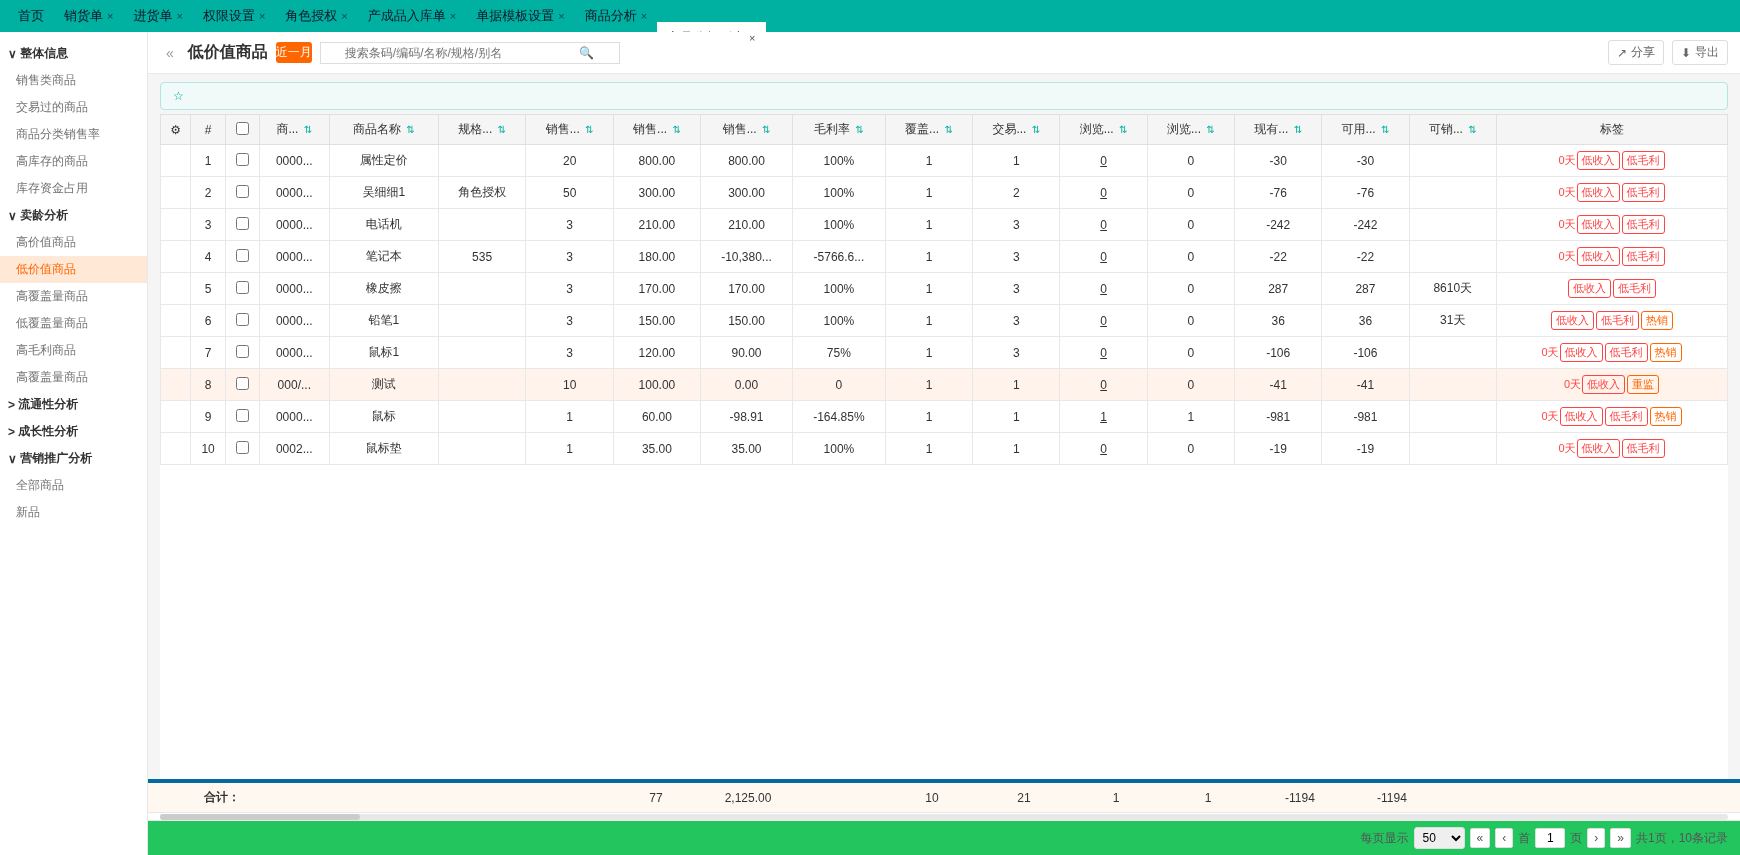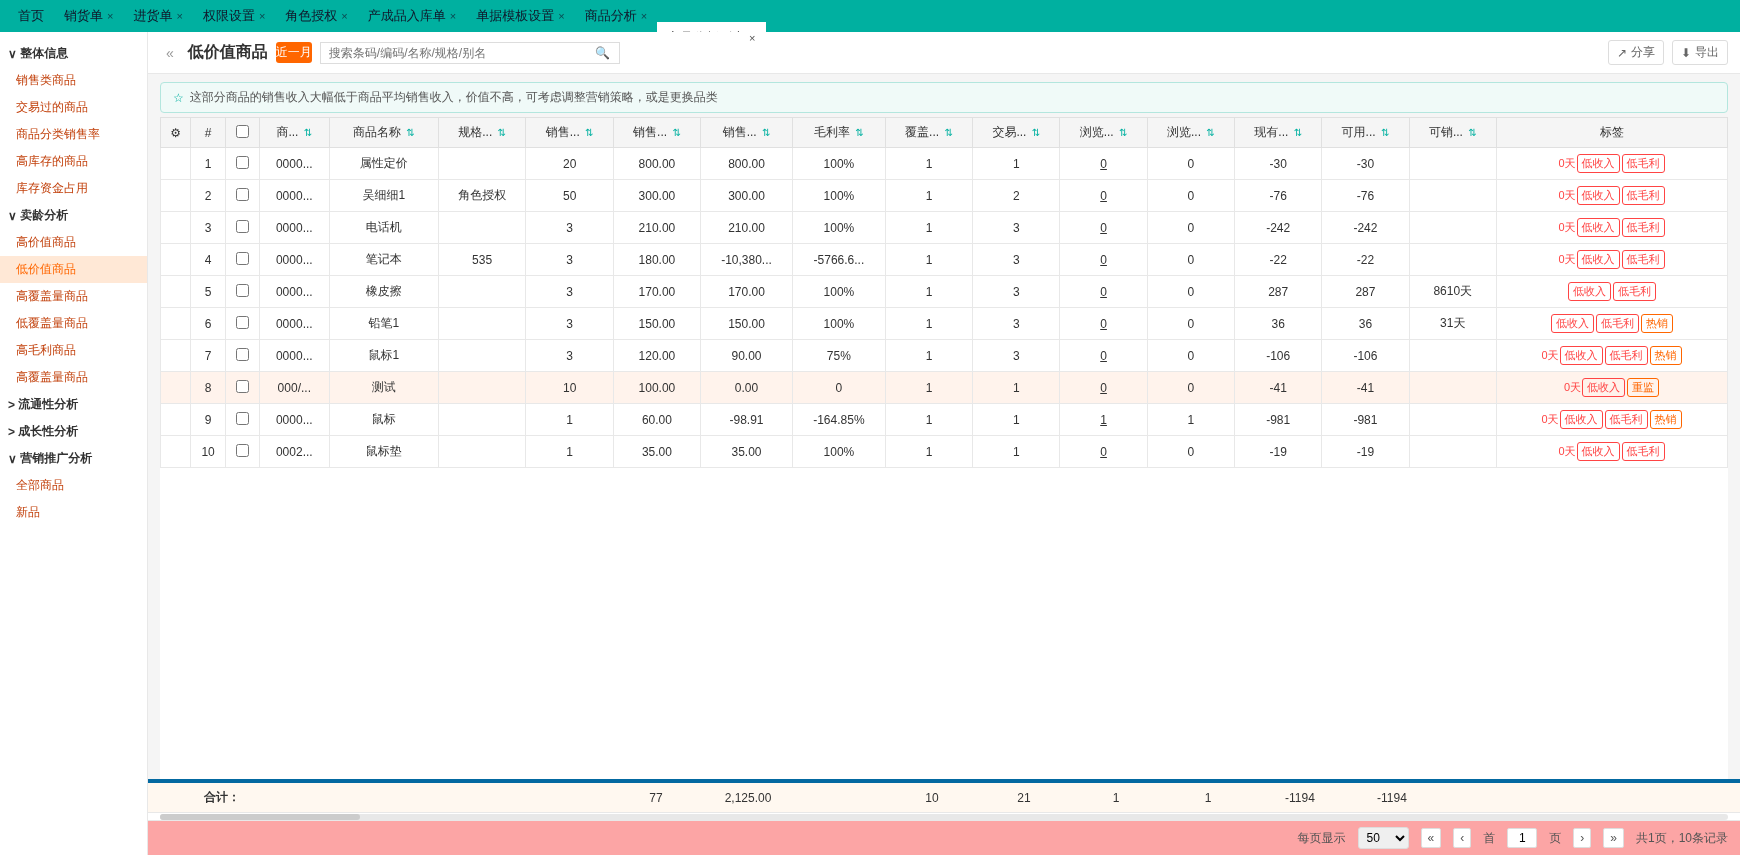--- a/index.html
+++ b/index.html
@@ -47,21 +47,21 @@
       display: flex;
       align-items: center;
       padding: 5px 8px;
       color: #333;
       font-weight: bold;
       font-size: 12px;
       cursor: pointer;
     }
     .sidebar-item {
       padding: 5px 8px 5px 16px;
-      color: #c2410c;
+      color: #737373;
       cursor: pointer;
       font-size: 12px;
     }
     .sidebar-item.active { background: #ffe8d6; color: #ff6600; }
 
     
     .content {
       flex: 1;
       display: flex;
       flex-direction: column;
@@ -92,21 +92,21 @@
       padding: 2px 0;
       font-size: 12px;
       cursor: pointer;
     }
     .search-box {
       flex: 1;
       display: flex;
       align-items: center;
       border: 1px solid #ddd;
       border-radius: 0;
-      padding: 3px 8px;
+      padding: 3px 24px;
       background: #fff;
       max-width: 300px;
     }
     .search-box input {
       border: none;
       outline: none;
       font-size: 12px;
       width: 100%;
       color: #999;
     }
@@ -206,27 +206,27 @@
       flex-shrink: 0;
       font-size: 12px;
       color: #333;
     }
     .total-label { font-weight: bold; width: 80px; text-align: right; margin-right: 8px; }
     .total-values { display: flex; gap: 12px; flex: 1; }
     .total-cell { min-width: 80px; text-align: center; padding: 0 4px; }
 
     
     .pagination {
-      background: #fca5a5;
+      background: #22c55e;
       border-top: 1px solid #e8e8e8;
       padding: 6px 12px;
       display: flex;
       align-items: center;
       justify-content: flex-end;
-      gap: 12px;
+      gap: 5px;
       flex-shrink: 0;
       font-size: 12px;
       color: #555;
     }
     .pagination select {
       border: 1px solid #ddd;
       padding: 2px 4px;
       border-radius: 3px;
     }
     .page-btn {
@@ -332,21 +332,20 @@
         </button>
         <button class="action-btn">
           <span>⬇</span>
           <span>导出</span>
         </button>
       </div>
     </div>
 
     <div class="info-banner">
       <span class="info-icon">☆</span>
-      <span>这部分商品的销售收入大幅低于商品平均销售收入，价值不高，可考虑调整营销策略，或是更换品类</span>
     </div>
 
     <div class="table-wrapper">
       <table>
         <thead>
           <tr>
             <th>⚙</th>
             <th>#</th>
             <th><input type="checkbox" style=""></th>
             <th>商... <span class="sort-arrows">⇅</span></th>

